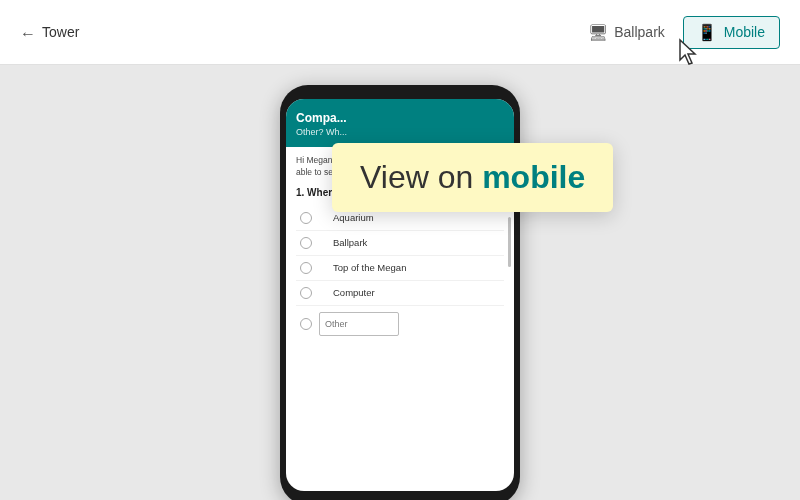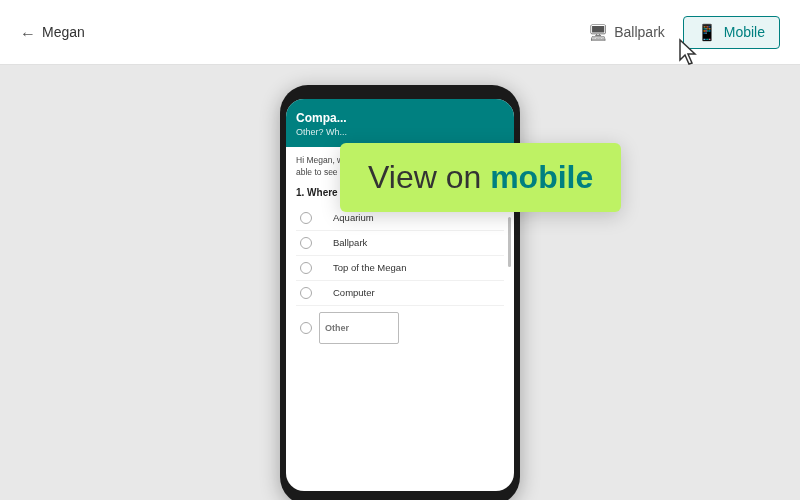--- a/index.html
+++ b/index.html
@@ -170,41 +170,40 @@
       font-size: 9.5px;
       color: #333;
     }
 
     .other-input {
       border: 1px solid #bbb;
       border-radius: 2px;
       padding: 2px 5px;
       font-size: 9px;
       width: 80px;
-      height: 32px;
-      font-weight: bold;
+      height: 24px;
     }
 
     
     .scroll-hint {
       position: absolute;
       right: 3px;
       top: 30%;
       width: 3px;
       height: 50px;
       background: #c0c0c0;
       border-radius: 2px;
     }
 
     
     .tooltip {
       position: absolute;
       top: 78px;
-      left: 340px;
-      background: #bef264;
+      left: 332px;
+      background: #fef9c3;
       border-radius: 6px;
       padding: 16px 28px;
       box-shadow: 0 4px 20px rgba(0,0,0,0.18);
       white-space: nowrap;
       z-index: 20;
     }
 
     .tooltip-text {
       font-size: 32px;
       color: #333;
@@ -226,21 +225,21 @@
       z-index: 30;
       pointer-events: none;
     }
   </style>
 </head>
 <body>
 
 <div class="top-bar">
   <div class="back-btn">
     <span class="back-arrow">←</span>
-    <span>Megan</span>
+    <span>Tower</span>
   </div>
   <div class="view-options">
     <button class="view-btn">
       <span class="view-btn-icon">🖥</span>
       <span>Ballpark</span>
     </button>
     <button class="view-btn active">
       <span class="view-btn-icon">📱</span>
       <span>Mobile</span>
     </button>

